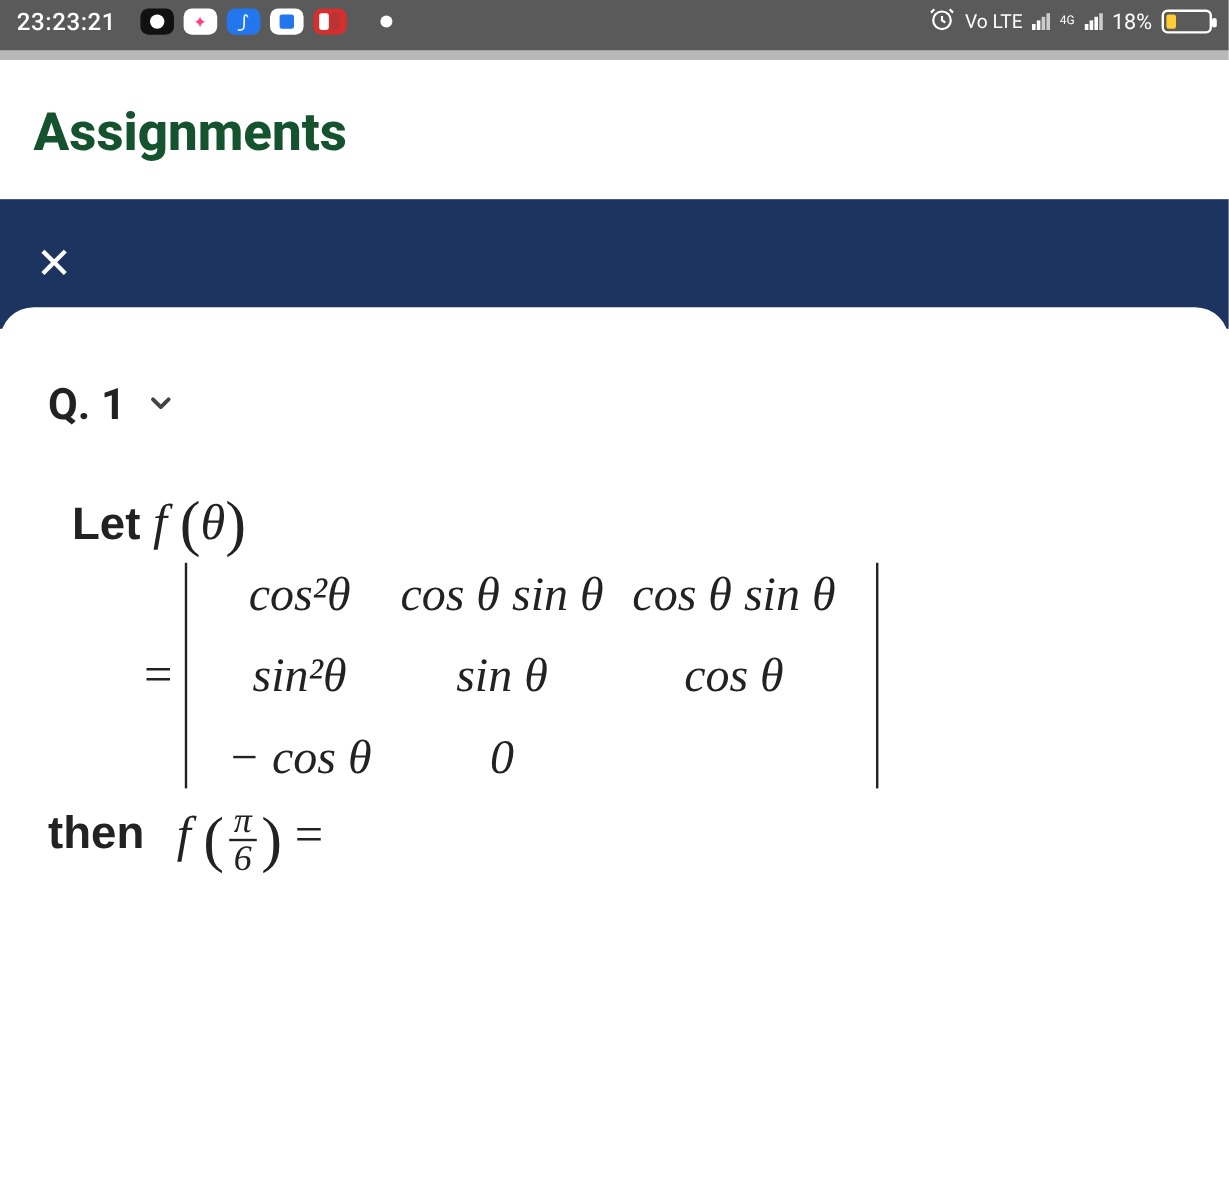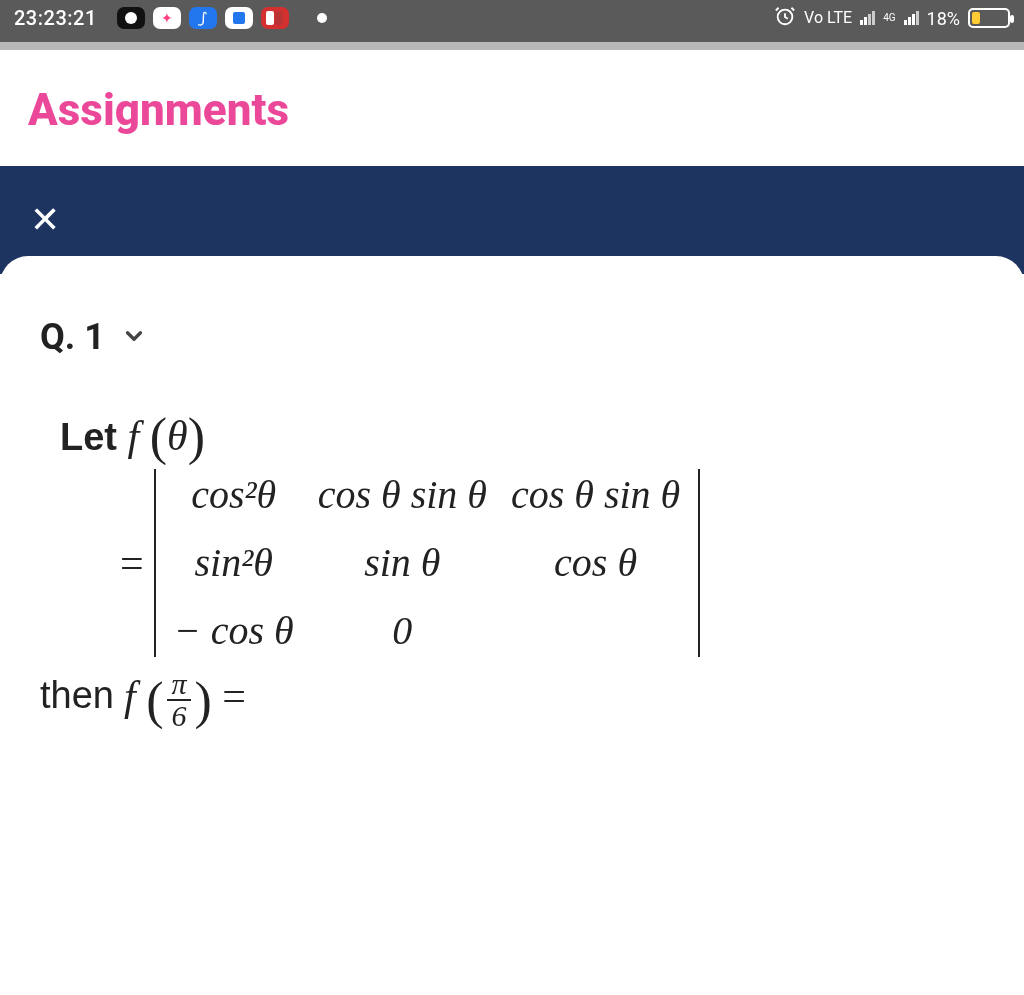--- a/index.html
+++ b/index.html
@@ -40,21 +40,21 @@
   .sig-bars span.on { background:#fff; }
   .sig-bars span:nth-child(1){height:5px;} .sig-bars span:nth-child(2){height:8px;} .sig-bars span:nth-child(3){height:11px;} .sig-bars span:nth-child(4){height:14px;}
   .batt-pct { font-size:18px; }
   .battery { width:42px; height:20px; border:2px solid #fff; border-radius:5px; position:relative; display:flex; align-items:center; }
   .battery::after { content:""; position:absolute; right:-6px; top:5px; width:4px; height:8px; background:#fff; border-radius:2px;}
   .battery .fill { height:12px; margin-left:2px; background:#ffcc33; border-radius:2px; }
 
   .gray-gap { height: 8px; background: #b8b8b8; }
 
   .page-title-section { padding: 34px 28px 30px; }
-  .page-title { font-size: 44px; font-weight: 800; color:#ec4899; }
+  .page-title { font-size: 44px; font-weight: 800; color:#14532d; }
 
   .blue-bar {
     background: #1d3360;
     color: #fff;
     display: flex;
     align-items: center;
     padding: 0 30px;
     height: 108px;
     gap: 46px;
   }
@@ -77,25 +77,25 @@
 
   .problem { margin-top: 46px; font-size: 42px; font-family: "Times New Roman", Georgia, serif; color:#222; line-height:1.1;}
   .let-line { font-size: 42px; }
   .let-line .sans { font-family: -apple-system, sans-serif; font-weight:600; font-size:38px;margin-left:20px; }
   .ital { font-style: italic; }
 
   .eq-block { display:flex; align-items:center; margin-top: 8px; padding-left: 80px; }
   .eq-sign { font-size: 42px; margin-right: 10px; }
   .det { display:flex; align-items:stretch; }
   .det-bar { width: 2px; background:#222; }
-  .matrix { display:grid; grid-template-columns: auto auto auto; column-gap: 44px; row-gap: 8px; padding: 4px 18px; gap: 24px; }
+  .matrix { display:grid; grid-template-columns: auto auto auto; column-gap: 44px; row-gap: 8px; padding: 4px 34px; gap: 24px; }
   .matrix span { font-size: 40px; font-style: italic; text-align:center; white-space: nowrap; font-family: "Times New Roman", Georgia, serif; }
 
   .then-line { margin-top: 8px; font-size: 42px; display:flex; align-items:center; }
-  .then-line .sans { font-family: -apple-system, sans-serif; font-weight:400; font-size:38px; margin-right:10px; }
+  .then-line .sans { font-family: -apple-system, sans-serif; font-weight:700; font-size:38px; margin-right:27px; }
   .frac { display:inline-flex; flex-direction:column; align-items:center; font-size:30px; font-style:italic; line-height:1; margin: 0 4px; position:relative; top:4px;}
   .frac .num { border-bottom: 2px solid #222; padding: 0 4px; }
   .frac .den { padding: 0 4px; }
   .big-paren { font-size:52px; font-family:"Times New Roman", serif; position:relative; top:4px;}
 </style>
 </head>
 <body>
 
 <div class="status-bar">
   <div class="status-left">

